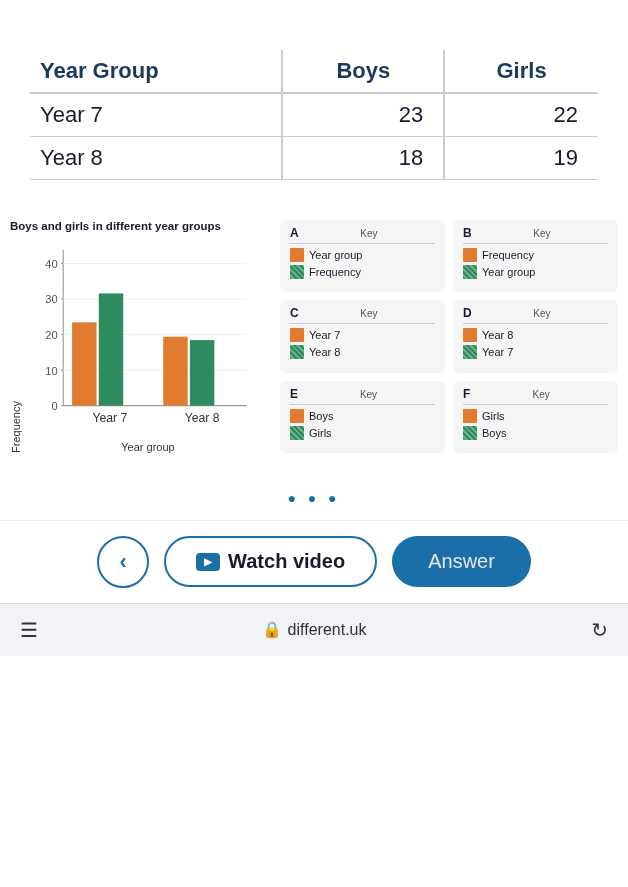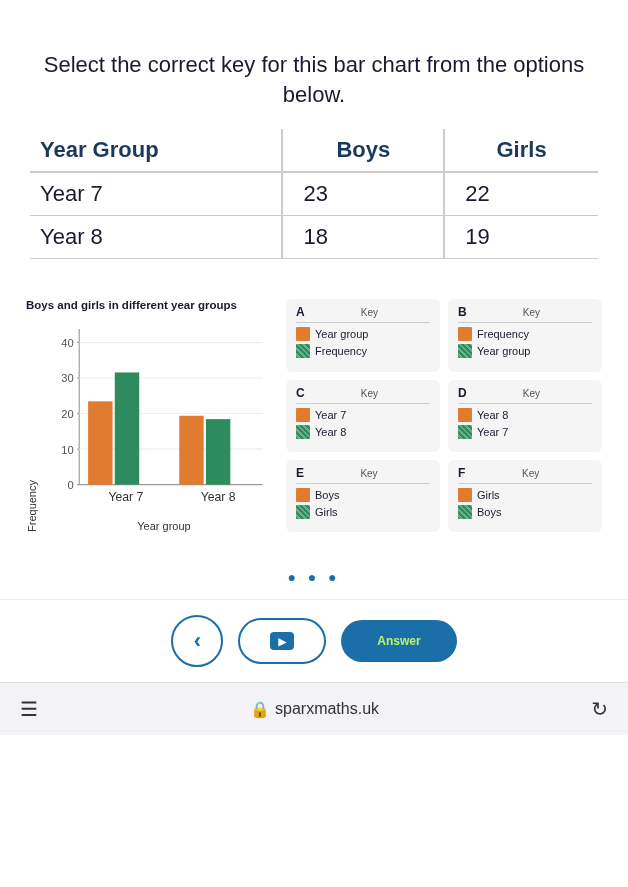--- a/index.html
+++ b/index.html
@@ -45,37 +45,38 @@
       font-weight: 800;
       color: #1a3a5c;
       padding: 8px 20px;
       border-bottom: 2px solid #ccc;
     }
     .data-table td {
       font-size: 22px;
       font-weight: 500;
       color: #1a1a2e;
       padding: 8px 20px;
-      text-align: left;
+      text-align: right;
       border-bottom: 1px solid #ccc;
     }
     .data-table th:first-child,
     .data-table td:first-child {
       text-align: left;
       padding-left: 10px;
     }
     .data-table th:not(:first-child),
     .data-table td:not(:first-child) {
       border-left: 2px solid #ccc;
     }
 
     
     .chart-options-row {
       display: flex;
-      padding: 0 26px;
+      padding: 0 10px;
+      gap: 10px;
       margin-bottom: 20px;
     }
 
     
     .chart-container {
       flex: 0 0 260px;
     }
     .chart-title {
       font-size: 11.5px;
       font-weight: 700;
@@ -208,26 +209,26 @@
       width: 24px;
       height: 18px;
       display: flex;
       align-items: center;
       justify-content: center;
       color: white;
       font-size: 10px;
     }
     .answer-btn {
       background: #1a6fa8;
-      color: #bef264;
+      color: #e5e5e5;
       border: none;
       border-radius: 30px;
       padding: 14px 36px;
-      font-size: 12px;
-      font-weight: 700;
+      font-size: 20px;
+      font-weight: 400;
       cursor: pointer;
     }
 
     
     .browser-bar {
       background: #f2f2f7;
       padding: 14px 20px;
       display: flex;
       align-items: center;
       justify-content: space-between;
@@ -249,21 +250,20 @@
       color: #333;
     }
   </style>
 </head>
 <body>
 
 <div class="top-bar">
 </div>
 
 <div class="question-area">
-  <p class="question-text">Select the correct key for this bar chart from the options below.</p>
 
   <table class="data-table">
     <thead>
       <tr>
         <th>Year Group</th>
         <th>Boys</th>
         <th>Girls</th>
       </tr>
     </thead>
     <tbody id="table-body">
@@ -440,24 +440,25 @@
 </div>
 
 <div class="progress-area">
   <span style="font-size:14px; color:#1a6fa8; letter-spacing:4px;">● ● ●</span>
 </div>
 
 <div class="bottom-buttons">
   <button class="back-btn">‹</button>
   <button class="watch-btn">
     <span class="watch-icon">▶</span>
+    <span>Watch video</span>
   </button>
   <button class="answer-btn">Answer</button>
 </div>
 
 <div class="browser-bar">
   <span class="browser-menu-icon">☰</span>
   <div class="browser-url">
     <span>🔒</span>
-    <span>sparxmaths.uk</span>
+    <span>different.uk</span>
   </div>
   <span class="browser-reload">↻</span>
 </div>
 
 </body></html>

